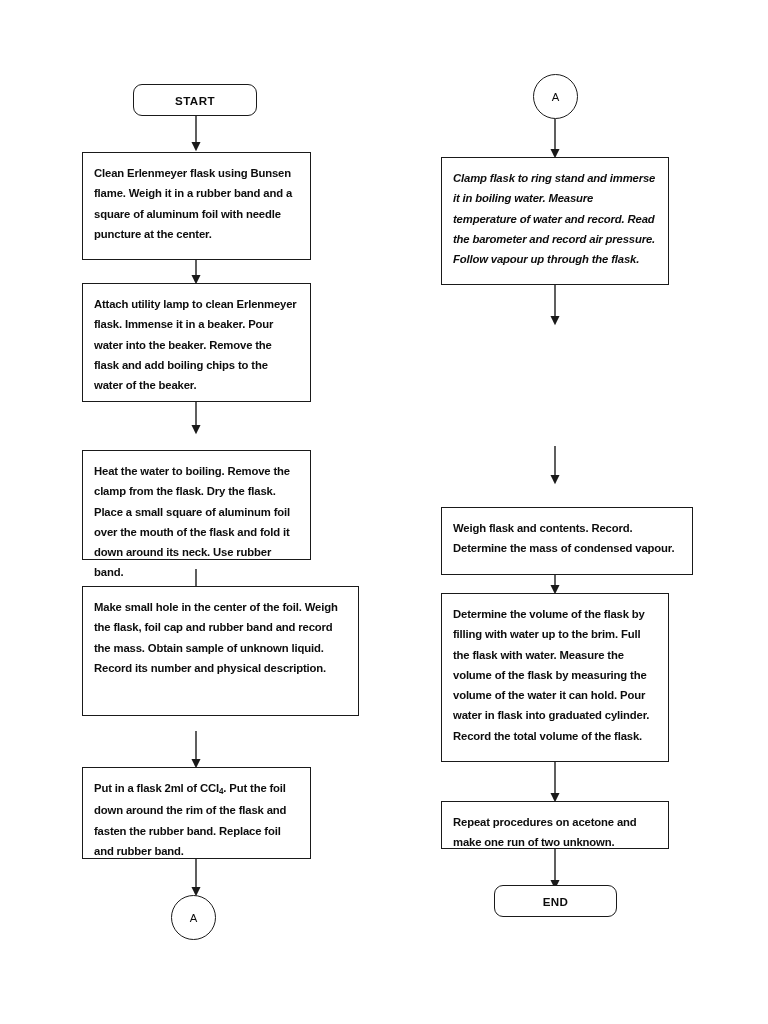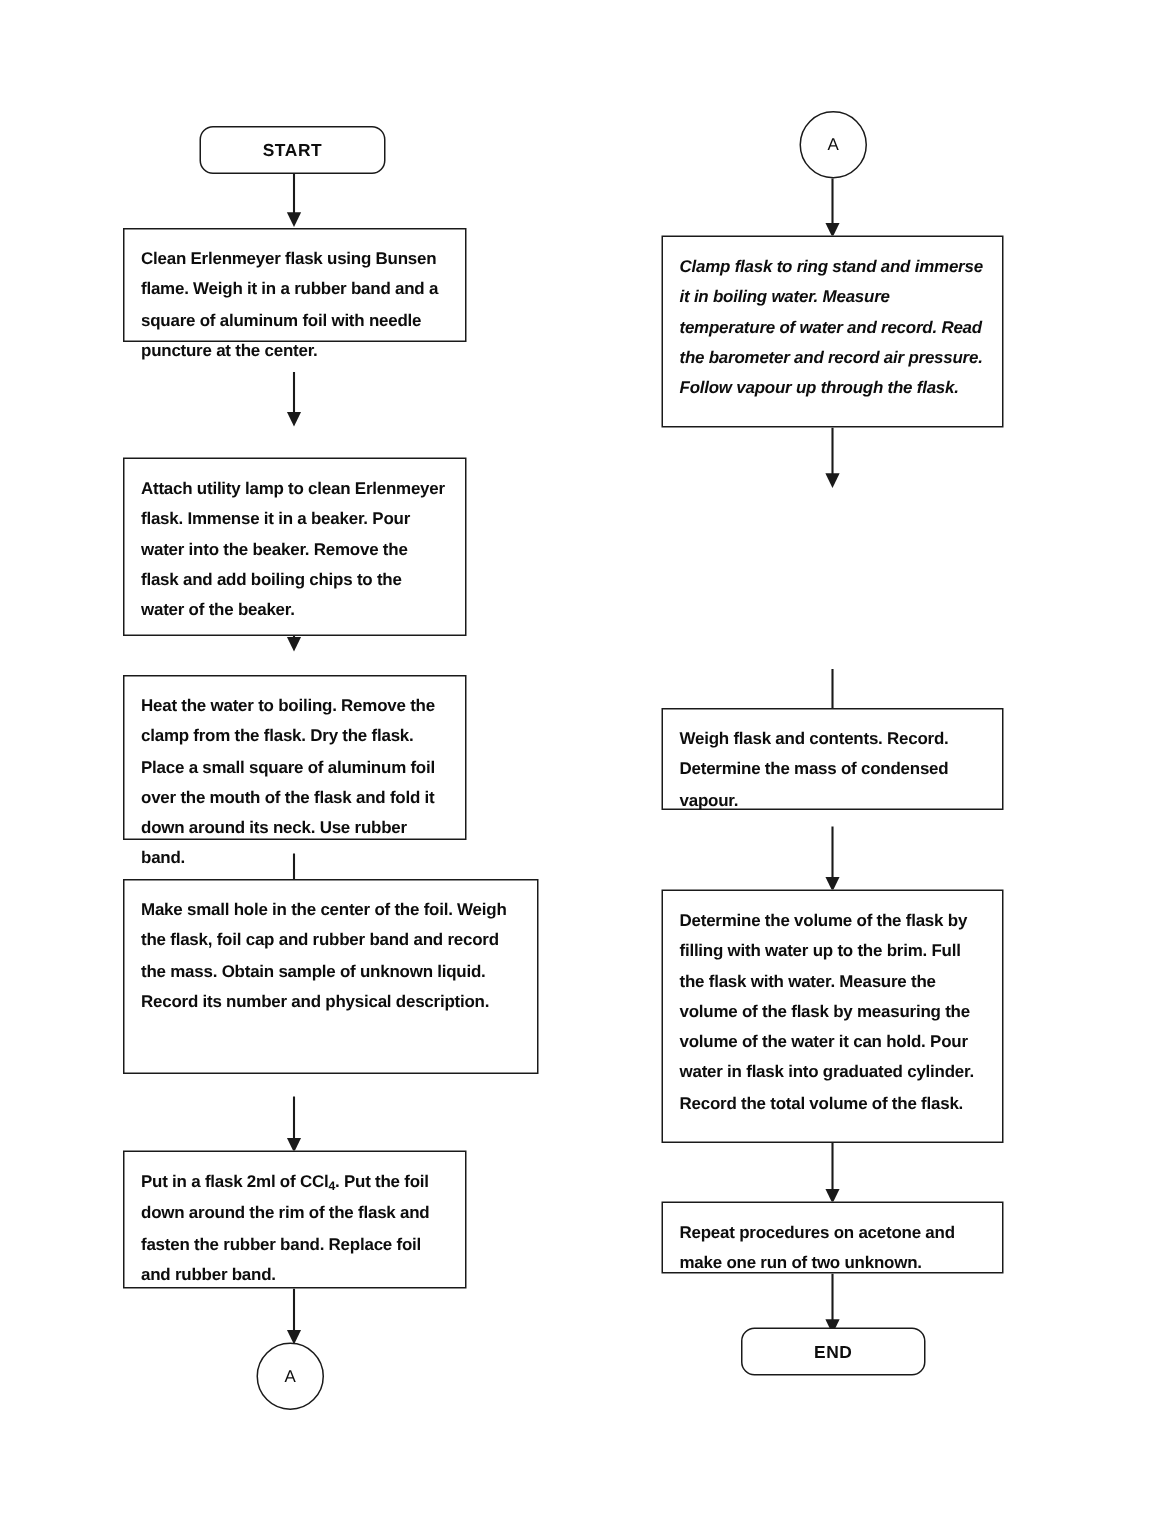--- a/index.html
+++ b/index.html
@@ -96,25 +96,25 @@
     <line x1="555" y1="446" x2="555" y2="479" stroke="#1a1a1a" stroke-width="1.4" marker-end="url(#arrowhead)"></line>
     <line x1="555" y1="551" x2="555" y2="589" stroke="#1a1a1a" stroke-width="1.4" marker-end="url(#arrowhead)"></line>
     <line x1="555" y1="762" x2="555" y2="797" stroke="#1a1a1a" stroke-width="1.4" marker-end="url(#arrowhead)"></line>
     <line x1="555" y1="849" x2="555" y2="884" stroke="#1a1a1a" stroke-width="1.4" marker-end="url(#arrowhead)"></line>
   </svg>
 
   <div class="node terminator" style="left:133px; top:84px; width:124px; height:32px;">
     <span class="txt">START</span>
   </div>
 
-  <div class="node process" style="left:82px; top:152px; width:229px; height:76px;">
+  <div class="node process" style="left:82px; top:152px; width:229px; height:108px;">
     <span class="txt">Clean Erlenmeyer flask using Bunsen flame. Weigh it in a rubber band and a square of aluminum foil with needle puncture at the center.</span>
   </div>
 
-  <div class="node process" style="left:82px; top:283px; width:229px; height:119px;margin-top:22px;">
+  <div class="node process" style="left:82px; top:283px; width:229px; height:119px;">
     <span class="txt">Attach utility lamp to clean Erlenmeyer flask. Immense it in a beaker. Pour water into the beaker. Remove the flask and add boiling chips to the water of the beaker.</span>
   </div>
 
   <div class="node process" style="left:82px; top:450px; width:229px; height:110px;">
     <span class="txt">Heat the water to boiling. Remove the clamp from the flask. Dry the flask. Place a small square of aluminum foil over the mouth of the flask and fold it down around its neck. Use rubber band.</span>
   </div>
 
   <div class="node process" style="left:82px; top:586px; width:277px; height:130px;">
     <span class="txt">Make small hole in the center of the foil. Weigh the flask, foil cap and rubber band and record the mass. Obtain sample of unknown liquid. Record its number and physical description.</span>
   </div>
@@ -129,21 +129,21 @@
 
   <div class="node connector" style="left:533px; top:74px; width:45px; height:45px;">
     <span class="txt">A</span>
   </div>
 
   <div class="node process" style="left:441px; top:157px; width:228px; height:128px;font-style:italic;">
     <span class="txt">Clamp flask to ring stand and immerse it in boiling water. Measure temperature of water and record. Read the barometer and record air pressure. Follow vapour up through the flask.</span>
   </div>
 
 
-  <div class="node process" style="left:441px; top:472px; width:228px; height:68px;">
+  <div class="node process" style="left:441px; top:507px; width:252px; height:68px;">
     <span class="txt">Weigh flask and contents. Record. Determine the mass of condensed vapour.</span>
   </div>
 
   <div class="node process" style="left:441px; top:593px; width:228px; height:169px;">
     <span class="txt">Determine the volume of the flask by filling with water up to the brim. Full the flask with water. Measure the volume of the flask by measuring the volume of the water it can hold. Pour water in flask into graduated cylinder. Record the total volume of the flask.</span>
   </div>
 
   <div class="node terminator" style="left:494px; top:885px; width:123px; height:32px;">
     <span class="txt">END</span>
   </div>

